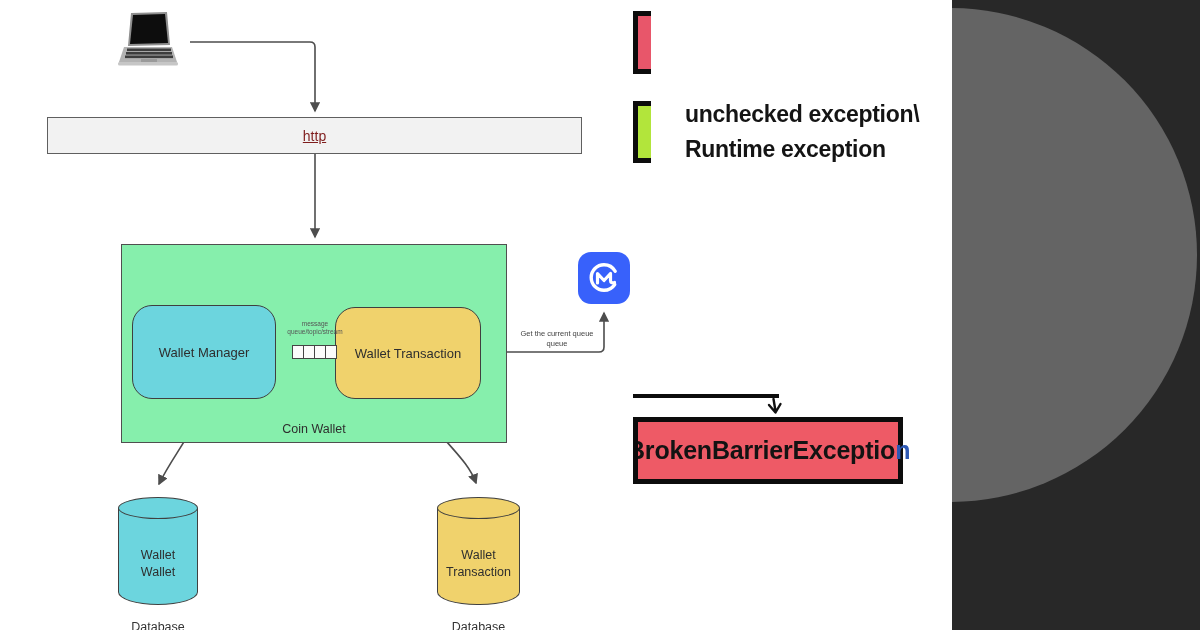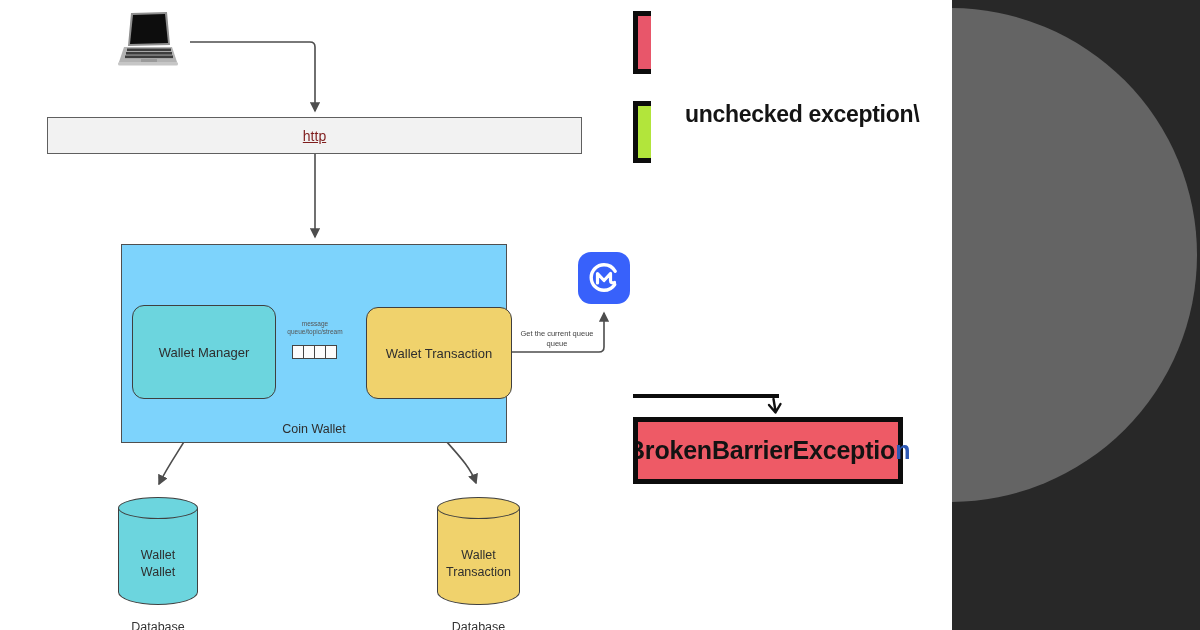--- a/index.html
+++ b/index.html
@@ -20,34 +20,34 @@
   .http-bar{
     left:47px;top:117px;width:535px;height:37px;
     background:#f2f2f2;border:1.5px solid #5f5f5f;box-sizing:border-box;
     display:flex;align-items:center;justify-content:center;
     font-size:14px;color:#7f1d1d;text-decoration:underline;
   }
 
   
   .container-box{
     left:121px;top:244px;width:386px;height:199px;
-    background:#7dd3fc;border:1.5px solid #4f4f4f;box-sizing:border-box;
+    background:#86efac;border:1.5px solid #4f4f4f;box-sizing:border-box;
   }
   .container-label{
     position:absolute;left:0;right:0;bottom:6px;text-align:center;
     font-size:12.5px;color:#2e2e2e;
   }
 
   .node{
-    box-sizing:border-box;border:1.5px solid #3f3f3f;border-radius:12px;
+    box-sizing:border-box;border:1.5px solid #3f3f3f;border-radius:20px;
     display:flex;align-items:center;justify-content:center;
     font-size:13px;color:#2e2e2e;text-align:center;
   }
   .node.manager{left:132px;top:305px;width:144px;height:94px;background:var(--cyan);}
-  .node.transaction{left:366px;top:307px;width:146px;height:92px;background:var(--yellow);}
+  .node.transaction{left:335px;top:307px;width:146px;height:92px;background:var(--yellow);}
 
   
   .queue{
     left:292px;top:345px;width:45px;height:14px;box-sizing:border-box;
     border:1.2px solid #444;background:#fbfbfb;display:flex;
   }
   .queue span{flex:1;border-right:1.2px solid #444;}
   .queue span:last-child{border-right:none;}
   .queue-label{
     left:268px;top:320px;width:94px;text-align:center;
@@ -215,20 +215,21 @@
 </div>
 <div class="abs db-caption d2">Database</div>
 
 <div class="abs legend-bar red"></div>
 <div class="abs legend-text t1">
 </div>
 
 <div class="abs legend-bar green"></div>
 <div class="abs legend-text t2">
   <div>unchecked exception\</div>
+  <div>Runtime exception</div>
 </div>
 
 <div class="abs exc-line"></div>
 <div class="abs exc-box"></div>
 <div class="abs exc-text-wrap">
   <div class="exc-text"><span>BrokenBarrierExceptio</span><span class="tail">n</span></div>
 </div>
 
 <div class="abs panel">
   <div class="big-circle"></div>

